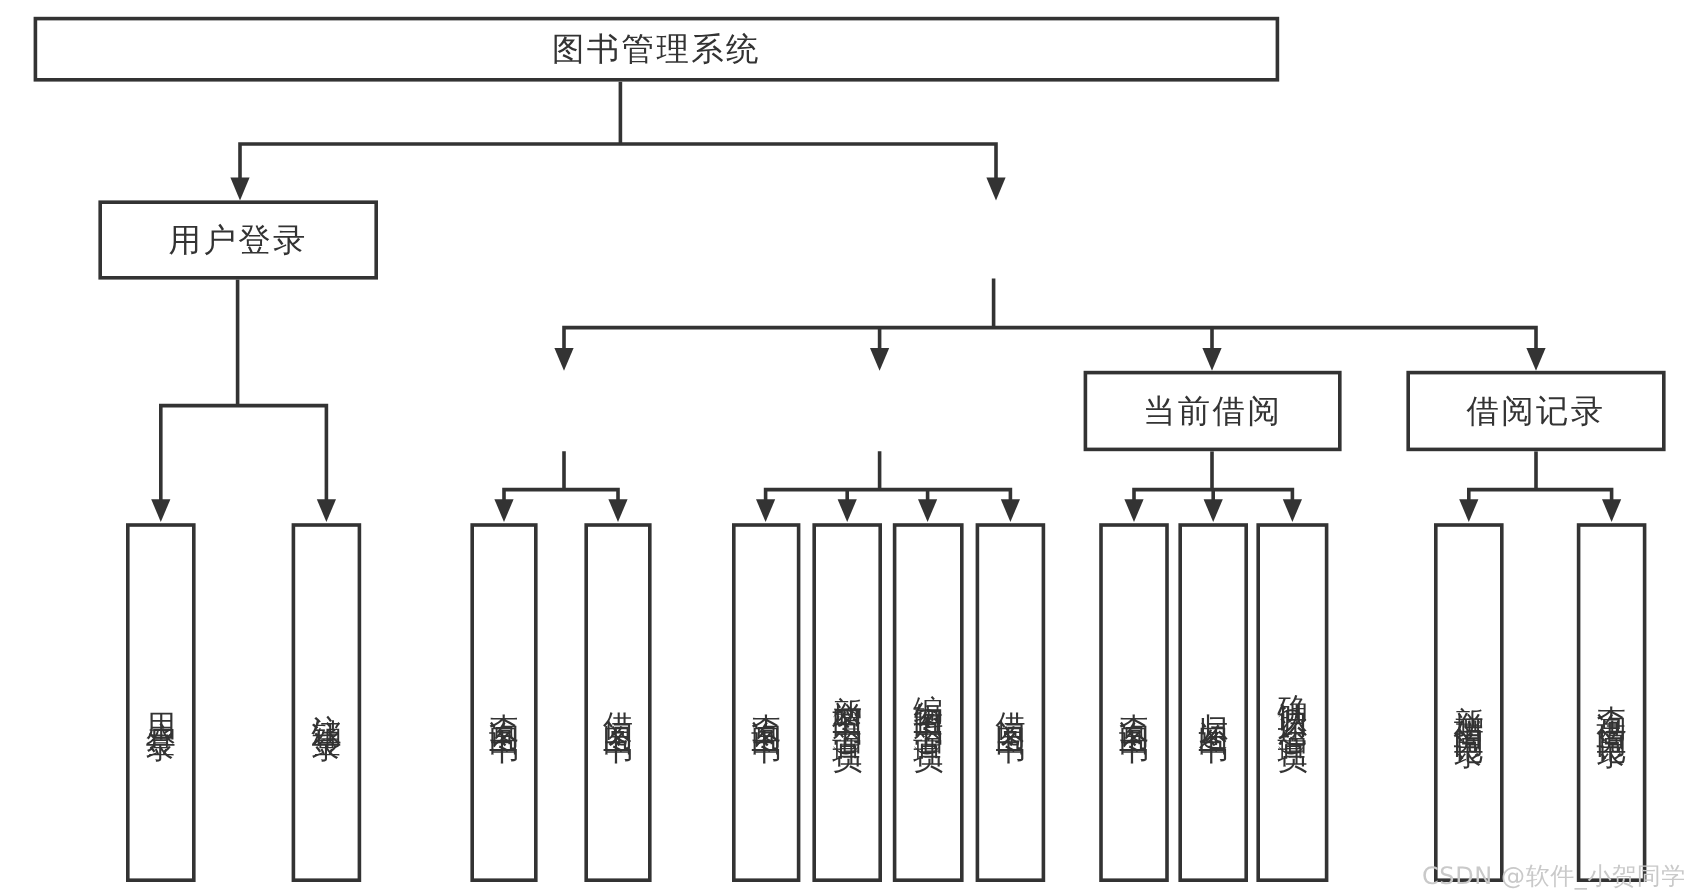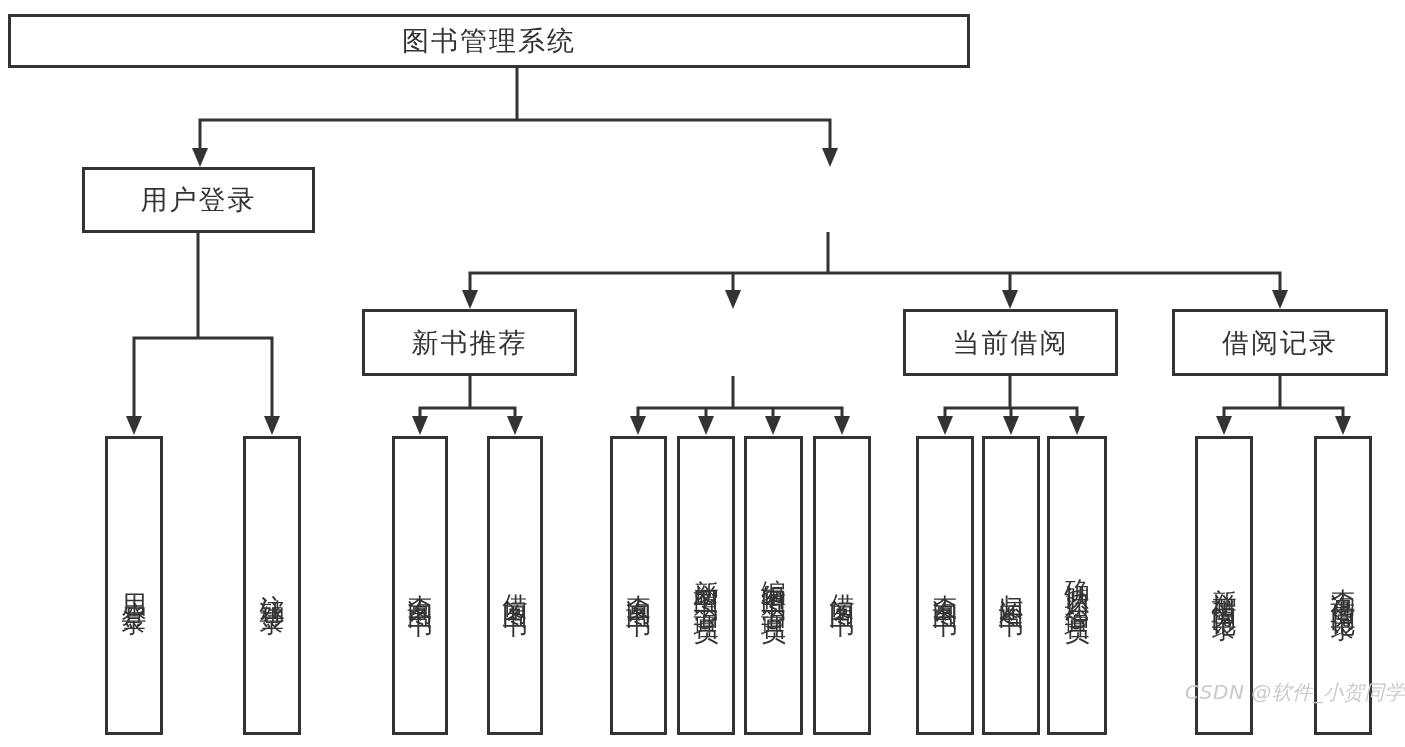--- a/index.html
+++ b/index.html
@@ -34,27 +34,26 @@
   .leaf .vtext{
     writing-mode:vertical-rl;
     text-orientation:mixed;
     font-size:25px;
     letter-spacing:6px;
     line-height:1;
     white-space:nowrap;
   }
   .watermark{
     position:absolute;
-    left:1185px;top:679px;
+    left:1185px;top:717px;
     font-size:20px;
     letter-spacing:0.5px;
     color:var(--watermark);
     z-index:5;
     white-space:nowrap;
-    font-style:italic;
   }
 </style>
 </head>
 <body>
 
 <div class="stage">
 
   <svg class="connectors" width="1405" height="747" viewBox="0 0 1405 747">
     <path d="
       M517 68 V121.5 M198.5 120 H831.5 M200 118.5 V150 M830 118.5 V150
@@ -80,31 +79,28 @@
       <polygon points="765,416 781,416 773,435"></polygon>
       <polygon points="834,416 850,416 842,435"></polygon>
       <polygon points="937,416 953,416 945,435"></polygon>
       <polygon points="1003,416 1019,416 1011,435"></polygon>
       <polygon points="1069,416 1085,416 1077,435"></polygon>
       <polygon points="1216,416 1232,416 1224,435"></polygon>
       <polygon points="1335,416 1351,416 1343,435"></polygon>
     </g>
   </svg>
 
-  <div class="box lvl root-box" style="left:8px;top:14px;width:962px;height:54px">
+  <div class="box lvl root-box" style="left:28px;top:14px;width:1038px;height:54px">
     <span>图书管理系统</span>
   </div>
 
   <div class="box lvl" style="left:82px;top:167px;width:233px;height:66px">
     <span>用户登录</span>
   </div>
 
-  <div class="box lvl" style="left:362px;top:309px;width:215px;height:67px">
-    <span>新书推荐</span>
-  </div>
   <div class="box lvl" style="left:1172px;top:309px;width:216px;height:67px">
     <span>借阅记录</span>
   </div>
   <div class="box lvl" style="left:903px;top:309px;width:215px;height:67px">
     <span>当前借阅</span>
   </div>
 
   <div class="box leaf" style="left:105px;top:436px;width:58px;height:299px">
     <span class="vtext">用户登录</span>
   </div>

